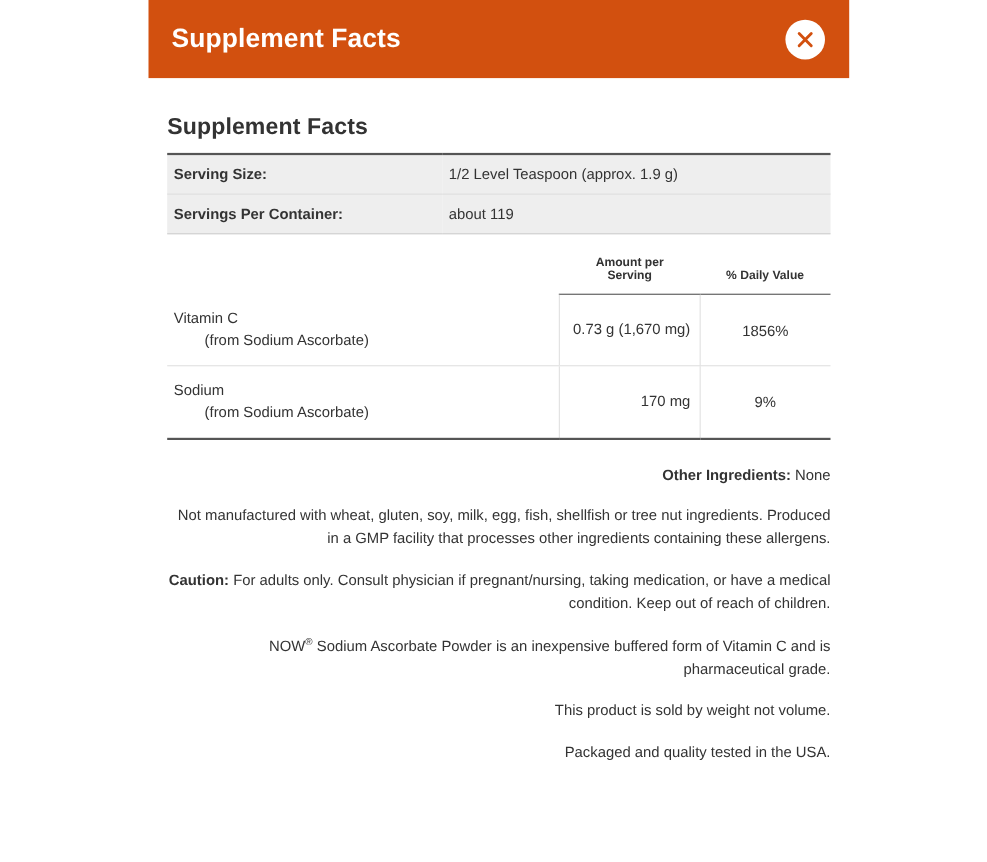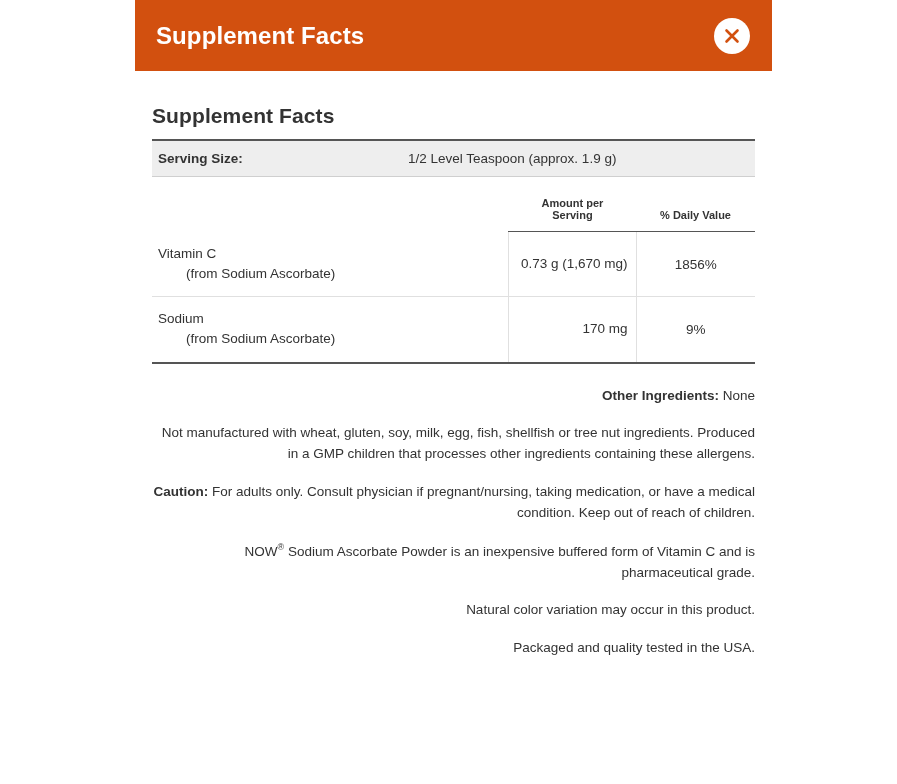--- a/index.html
+++ b/index.html
@@ -151,20 +151,24 @@
   <div id="modal-body">
 
     <div id="panel-title">Supplement Facts</div>
 
     <table class="sf" id="serving-table">
       <tbody>
         <tr>
           <td class="label">Serving Size:</td>
           <td class="value">1/2 Level Teaspoon (approx. 1.9 g)</td>
         </tr>
+        <tr>
+          <td class="label">Servings Per Container:</td>
+          <td class="value">about 119</td>
+        </tr>
       </tbody>
     </table>
 
     <table class="sf" id="nutrient-table">
       <thead>
         <tr>
           <th class="blank"></th>
           <th>
             <span>Amount per</span><br>
             <span>Serving</span>
@@ -188,28 +192,28 @@
           </td>
           <td class="amount">170 mg</td>
           <td class="dv">9%</td>
         </tr>
       </tbody>
     </table>
 
     <div id="notes">
       <p><b>Other Ingredients:</b><span> None</span></p>
 
-      <p>Not manufactured with wheat, gluten, soy, milk, egg, fish, shellfish or tree nut ingredients. Produced in a GMP children that processes other ingredients containing these allergens.</p>
+      <p>Not manufactured with wheat, gluten, soy, milk, egg, fish, shellfish or tree nut ingredients. Produced in a GMP facility that processes other ingredients containing these allergens.</p>
 
       <p><b>Caution:</b><span> For adults only. Consult physician if pregnant/nursing, taking medication, or have a medical condition. Keep out of reach of children.</span></p>
 
       <p><span>NOW</span><sup>®</sup><span> Sodium Ascorbate Powder is an inexpensive buffered form of Vitamin C and is pharmaceutical grade.</span></p>
 
-
-      <p>Natural color variation may occur in this product.</p>
+      <p>This product is sold by weight not volume.</p>
+
 
       <p>Packaged and quality tested in the USA.</p>
 
 
     </div>
 
   </div>
 </div>
 
 </body></html>

